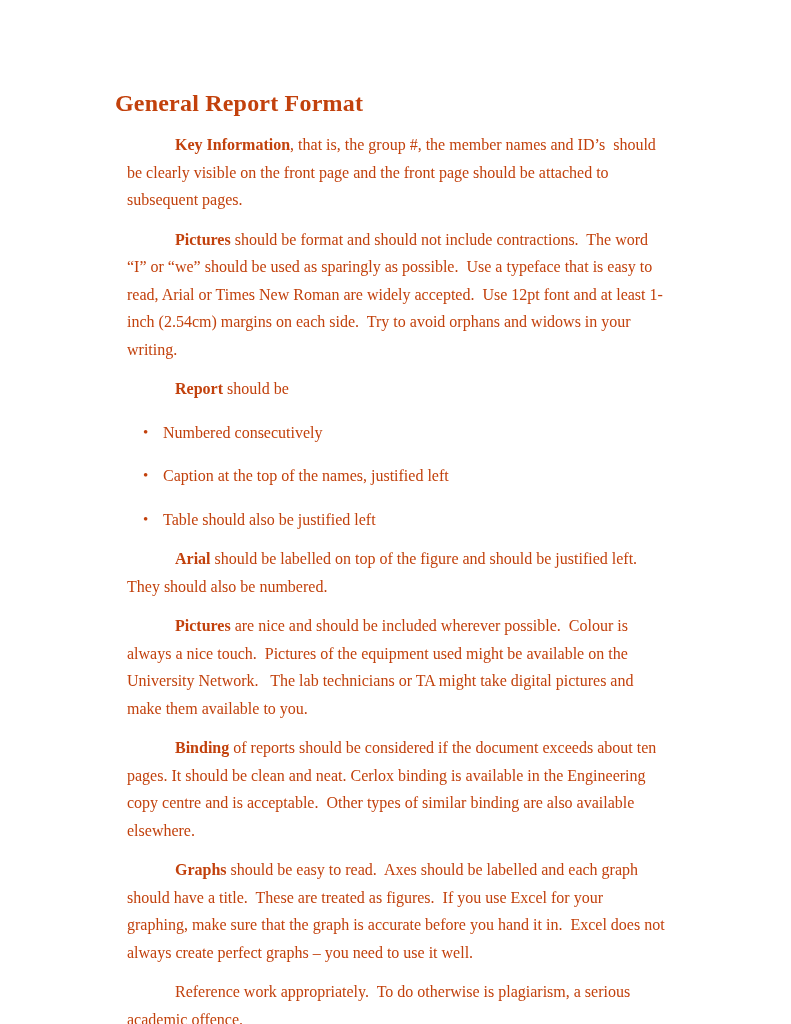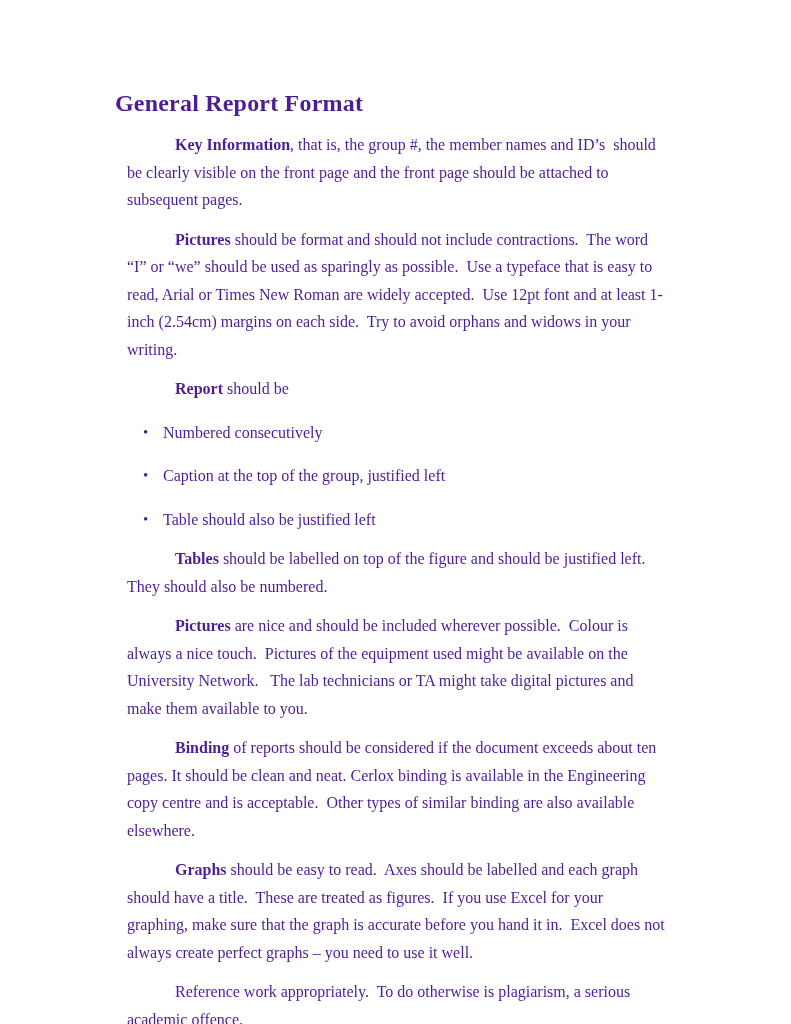--- a/index.html
+++ b/index.html
@@ -8,21 +8,21 @@
     background: #ffffff;
   }
   .page {
     position: relative;
     width: 791px;
     height: 1024px;
     background: #ffffff;
     box-sizing: border-box;
     padding: 88px 114px 0 115px;
     font-family: "Liberation Serif", "DejaVu Serif", serif;
-    color: #4c1d95;
+    color: #c2410c;
     overflow: hidden;
   }
   h1.doc-title {
     font-size: 24px;
     line-height: 30px;
     font-weight: 700;
     margin: 0 0 13px 0;
     letter-spacing: 0.2px;
   }
   .para {
@@ -60,22 +60,22 @@
 <body>
 
 <div class="page">
   <h1 class="doc-title">General Report Format</h1>
   <div id="sections">
       <p class="para"><b>Key Information</b>, that is, the group #, the member names and ID’s  should be clearly visible on the front page and the front page should be attached to subsequent pages.</p>
       <p class="para"><b>Pictures</b> should be format and should not include contractions.  The word “I” or “we” should be used as sparingly as possible.  Use a typeface that is easy to read, Arial or Times New Roman are widely accepted.  Use 12pt font and at least 1-inch (2.54cm) margins on each side.  Try to avoid orphans and widows in your writing.</p>
       <p class="para"><b>Report</b> should be</p>
       <ul class="bullets">
         <li>Numbered consecutively</li>
-        <li>Caption at the top of the group, justified left</li>
+        <li>Caption at the top of the names, justified left</li>
         <li>Table should also be justified left</li>
       </ul>
-      <p class="para"><b>Tables</b> should be labelled on top of the figure and should be justified left.  They should also be numbered.</p>
+      <p class="para"><b>Arial</b> should be labelled on top of the figure and should be justified left.  They should also be numbered.</p>
       <p class="para"><b>Pictures</b> are nice and should be included wherever possible.  Colour is always a nice touch.  Pictures of the equipment used might be available on the University Network.   The lab technicians or TA might take digital pictures and make them available to you.</p>
       <p class="para"><b>Binding</b> of reports should be considered if the document exceeds about ten pages. It should be clean and neat. Cerlox binding is available in the Engineering copy centre and is acceptable.  Other types of similar binding are also available elsewhere.</p>
       <p class="para"><b>Graphs</b> should be easy to read.  Axes should be labelled and each graph should have a title.  These are treated as figures.  If you use Excel for your graphing, make sure that the graph is accurate before you hand it in.  Excel does not always create perfect graphs – you need to use it well.</p>
       <p class="para">Reference work appropriately.  To do otherwise is plagiarism, a serious academic offence.</p>
     </div>
 </div>
 
 </body></html>

